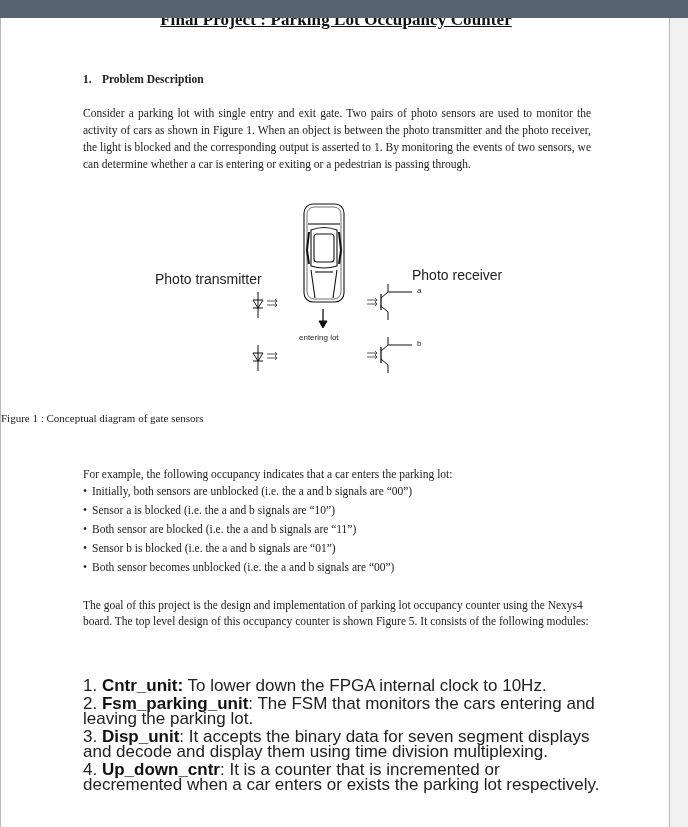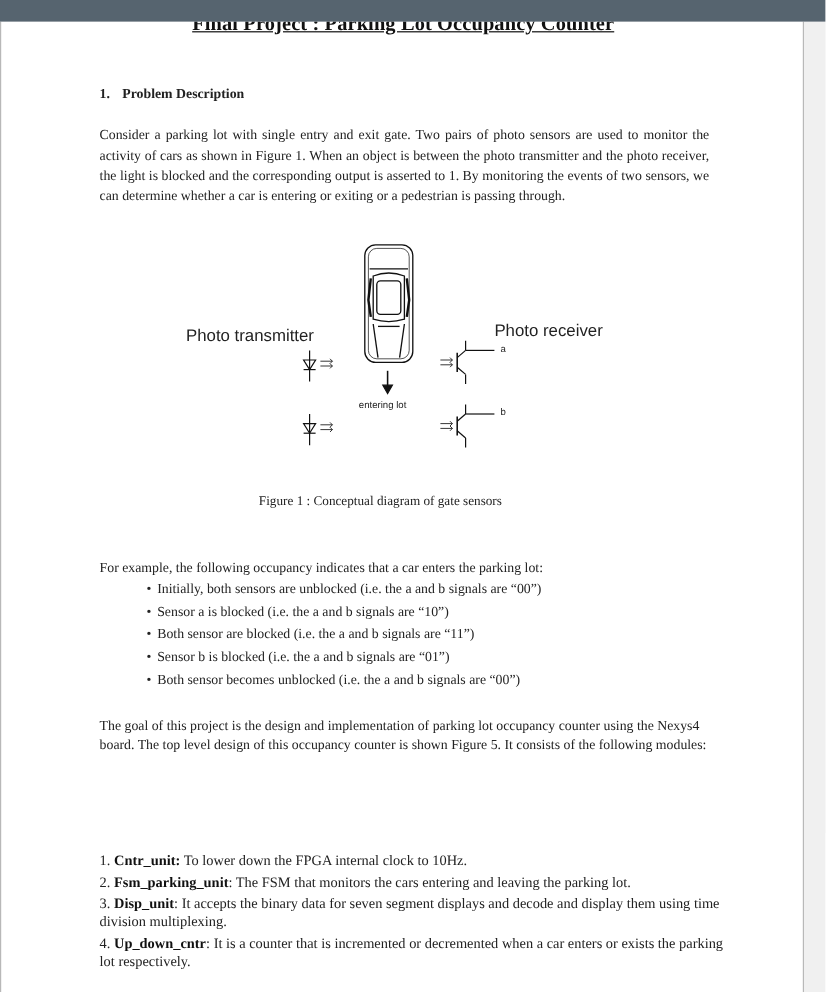--- a/index.html
+++ b/index.html
@@ -92,60 +92,58 @@
       font-family: "Liberation Sans", sans-serif;
       font-size: 8px;
       color: #222;
       white-space: nowrap;
     }
     .caption {
       position: absolute;
       left: 0;
       width: 632px;
       top: 394px;
-      text-align: center;
       font-size: 11px;
     }
     .example-block {
       position: absolute;
       left: 82px;
       top: 448px;
       width: 520px;
       font-size: 11.5px;
     }
     .example-block .lead { line-height: 16px; }
     .example-block ul {
       list-style: none;
       margin: 0;
       padding: 0;
     }
     .example-block li {
       line-height: 19px;
       white-space: nowrap;
-      margin-left: 39px;
     }
     .example-block li .bullet {
       display: inline-block;
       width: 9px;
     }
     .para2 {
       position: absolute;
       left: 82px;
       top: 579px;
       width: 520px;
       font-size: 11.5px;
       line-height: 16px;
     }
     .modules {
       position: absolute;
       left: 82px;
-      top: 692px;
+      top: 660px;
       width: 520px;
-      font-family: Liberation Serif, serif;
-      font-size: 12px;
+      font-family: Liberation Sans, sans-serif;
+      font-size: 17px;
       color: #222;
     }
     .modules .item {
       line-height: 15px;
       margin-bottom: 3px;
     }
     .modules .item b { color: #111; }
     .scroll-gutter {
       position: absolute;
       left: 670px;

